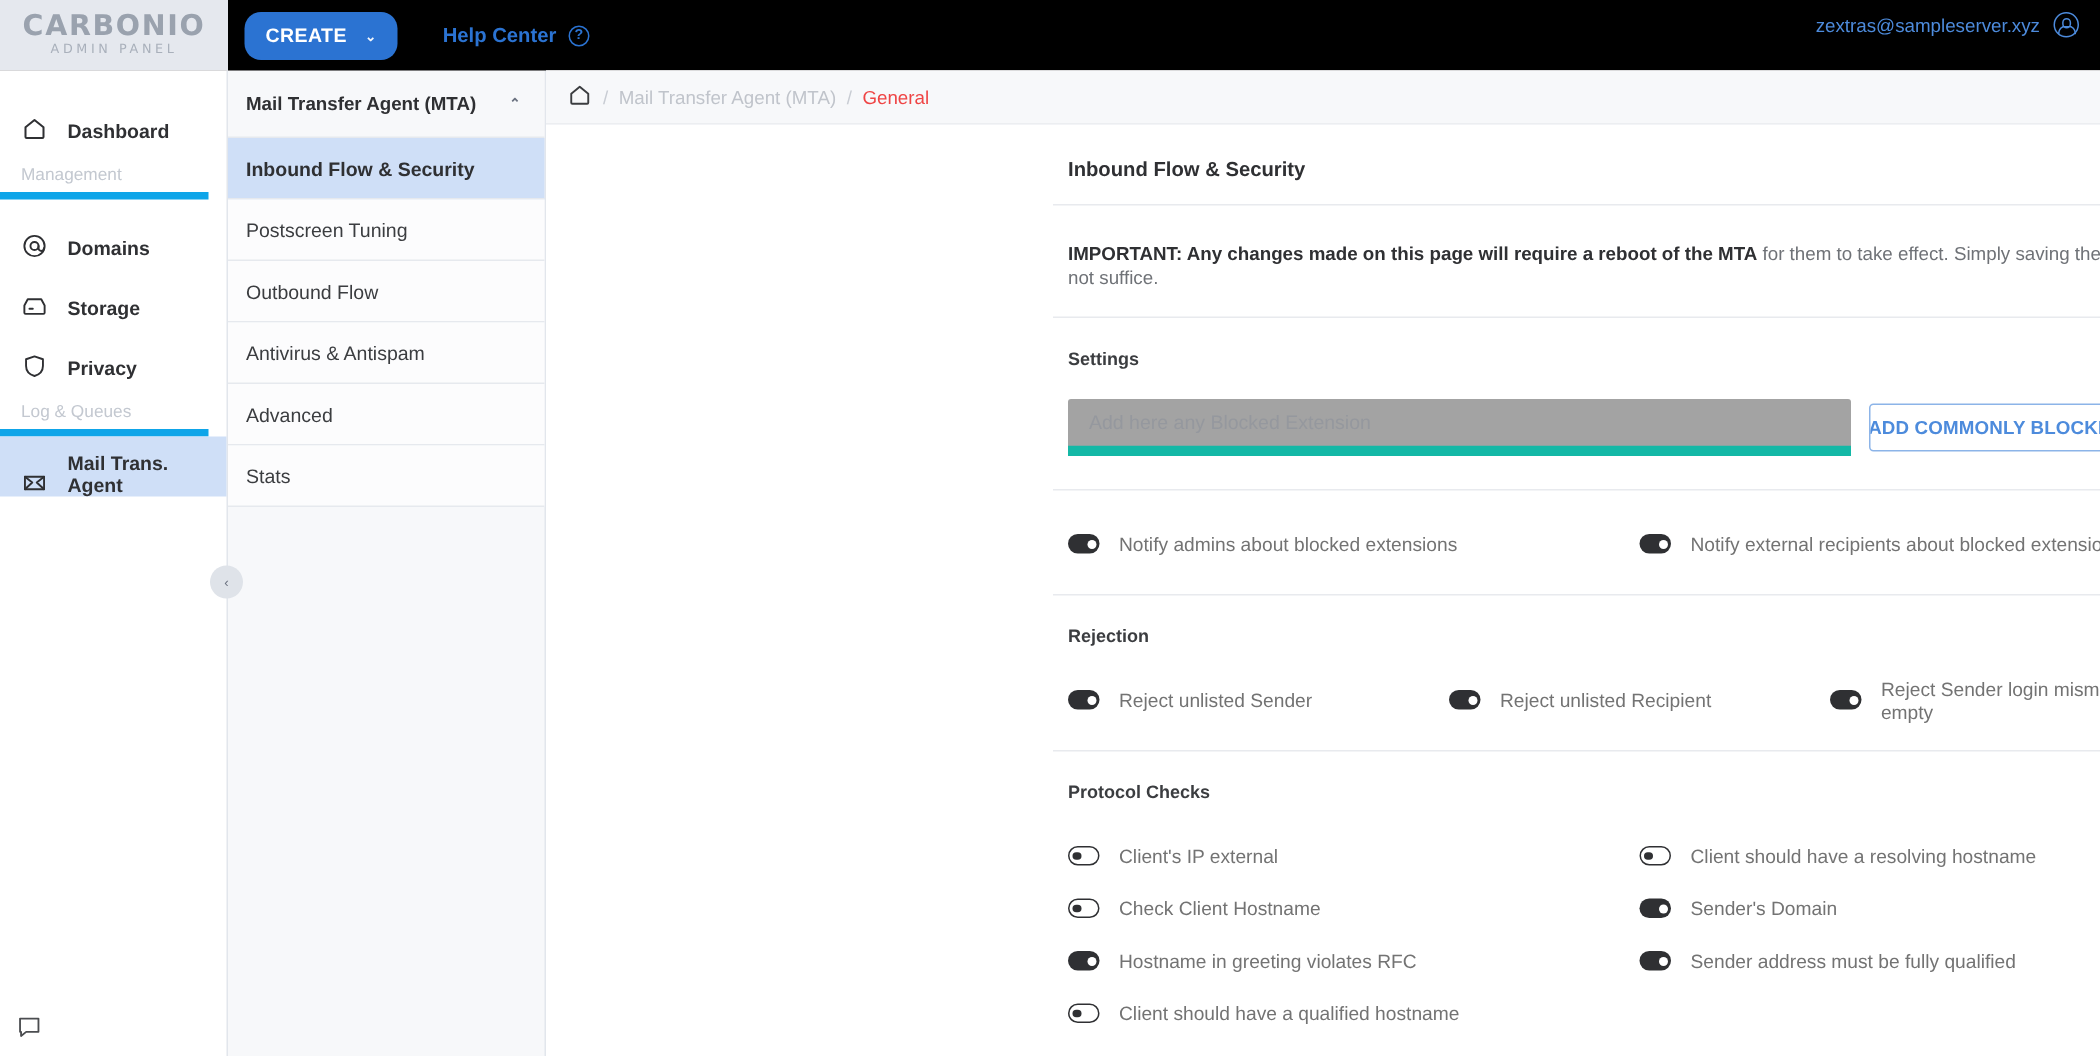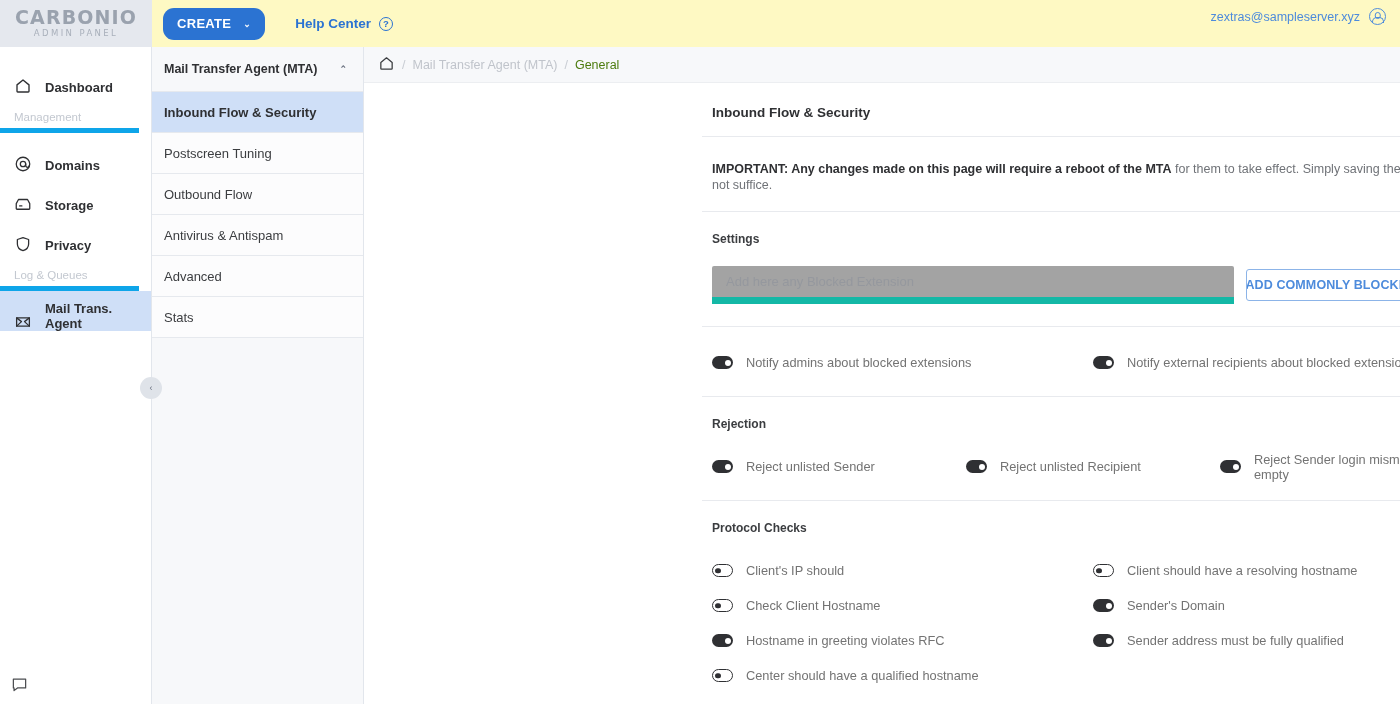--- a/index.html
+++ b/index.html
@@ -6,21 +6,21 @@
   html, body {
     width: 1400px; height: 704px;
     font-family: "Liberation Sans", sans-serif;
     background: #ffffff;
     overflow: hidden;
   }
 
   
   .topbar {
     height: 47px; width: 1400px;
-    background: #fef9c3;
+    background: #000000;
     display: flex; align-items: center;
     position: relative;
   }
   .logo-block {
     width: 152px; height: 47px;
     display: flex; flex-direction: column;
     align-items: center; justify-content: center;
     background: #e5e8ee;
   }
   .logo-main {
@@ -143,21 +143,21 @@
   
   .main { flex: 1; background: #ffffff; position: relative; }
   .breadcrumb {
     height: 36px; display: flex; align-items: center; gap: 7px;
     padding-left: 14px; font-size: 12.5px;
     background: #f7f8fa;
     border-bottom: 1px solid #eceef1;
   }
   .crumb-muted { color: #c0c4cb; }
   .crumb-sep { color: #c8ccd3; }
-  .crumb-current { color: #4d7c0f; text-align: right; }
+  .crumb-current { color: #ef4444; text-align: right; }
 
   .content { padding: 0; }
   .panel { margin-left: 338px; width: 772px; }
   .panel-title {
     font-size: 13.5px; font-weight: 700; color: #2f3033;
     padding: 22px 0 16px 10px;
     border-bottom: 1px solid #e8eaee;
   }
   .notice {
     font-size: 12.5px; color: #6f7277;
@@ -393,21 +393,21 @@
             <span class="sw on"></span>
             <span>Reject Sender login mismatch or empty</span>
           </div>
         </div>
 
         <div class="sec-label">Protocol Checks</div>
 
         <div class="toggle-grid tg-2 pad-block">
           <div class="tg-item">
             <span class="sw off"></span>
-            <span>Client's IP should</span>
+            <span>Client's IP external</span>
           </div>
           <div class="tg-item">
             <span class="sw off"></span>
             <span>Client should have a resolving hostname</span>
           </div>
           <div class="tg-item">
             <span class="sw off"></span>
             <span>Check Client Hostname</span>
           </div>
           <div class="tg-item">
@@ -417,20 +417,20 @@
           <div class="tg-item">
             <span class="sw on"></span>
             <span>Hostname in greeting violates RFC</span>
           </div>
           <div class="tg-item">
             <span class="sw on"></span>
             <span>Sender address must be fully qualified</span>
           </div>
           <div class="tg-item">
             <span class="sw off"></span>
-            <span>Center should have a qualified hostname</span>
+            <span>Client should have a qualified hostname</span>
           </div>
         </div>
 
       </div>
     </div>
   </div>
 </div>
 
 </body></html>

